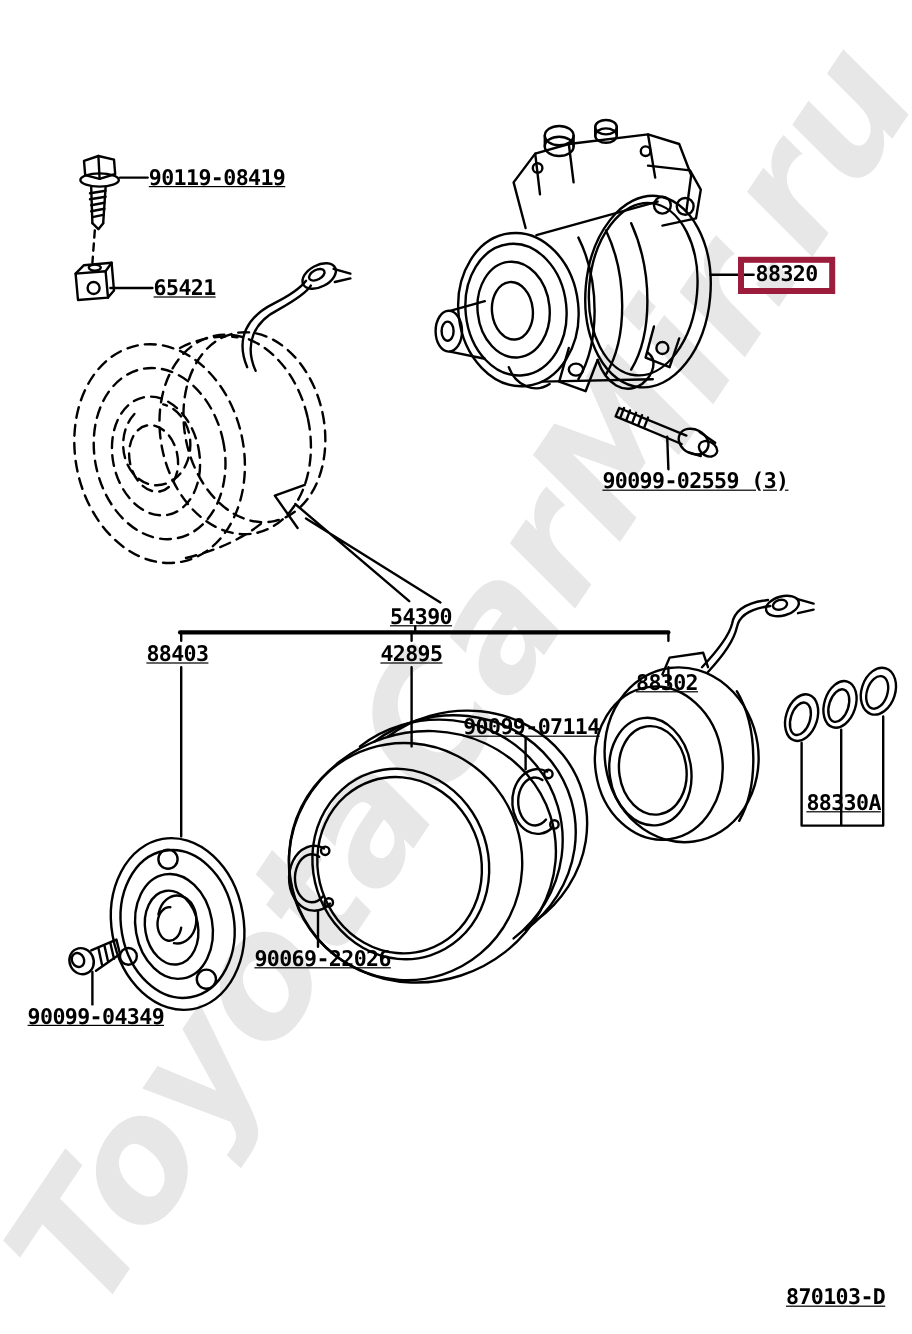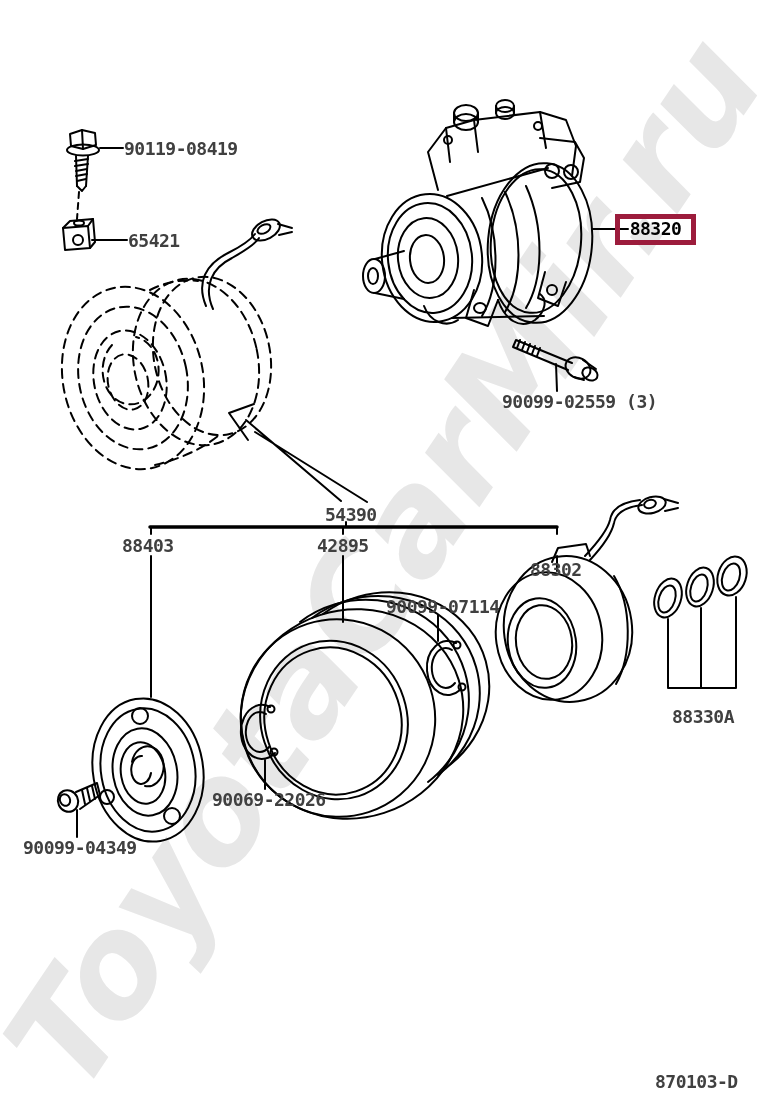--- a/index.html
+++ b/index.html
@@ -9,22 +9,22 @@
   }
   .watermark{
     position:absolute;left:-265px;top:478px;width:1300px;height:170px;
     transform:rotate(-56deg);transform-origin:50% 50%;
     font:italic 600 138px/170px "DejaVu Sans", sans-serif;
     color:#e7e7e7;text-align:center;white-space:nowrap;z-index:0;
     user-select:none;
   }
   svg.diagram{position:absolute;left:0;top:0;z-index:1;}
   .lbl{
-    position:absolute;z-index:2;color:#404040;white-space:nowrap;
-    font:700 18px/19px "DejaVu Sans Mono", monospace;letter-spacing:-0.5px;
+    position:absolute;z-index:2;color:#000000;white-space:nowrap;
+    font:700 18px/19px "DejaVu Sans Mono", monospace;letter-spacing:-0.5px;text-decoration:underline;
   }
   .hl-box{
     position:absolute;left:615px;top:214px;width:81px;height:31px;
     border:5px solid #9c1c3c;box-sizing:border-box;z-index:2;
     display:flex;align-items:flex-start;justify-content:center;
     font:700 18px/19px "DejaVu Sans Mono", monospace;letter-spacing:-0.5px;color:#000;
     background:transparent;
   }
   .code{position:absolute;left:655px;top:1072px;z-index:2;text-align:right;}
 </style>
@@ -215,14 +215,14 @@
   <span>88320</span>
 </div>
 <div class="lbl" style="left:502px;top:392px">90099-02559 (3)</div>
 <div class="lbl" style="left:325px;top:505px">54390</div>
 <div class="lbl" style="left:122px;top:536px">88403</div>
 <div class="lbl" style="left:317px;top:536px">42895</div>
 <div class="lbl" style="left:530px;top:560px">88302</div>
 <div class="lbl" style="left:386px;top:597px">90099-07114</div>
 <div class="lbl" style="left:212px;top:790px">90069-22026</div>
 <div class="lbl" style="left:23px;top:838px">90099-04349</div>
-<div class="lbl" style="left:672px;top:707px">88330A</div>
+<div class="lbl" style="left:672px;top:660px">88330A</div>
 <div class="lbl code">870103-D</div>
 
 </body></html>

